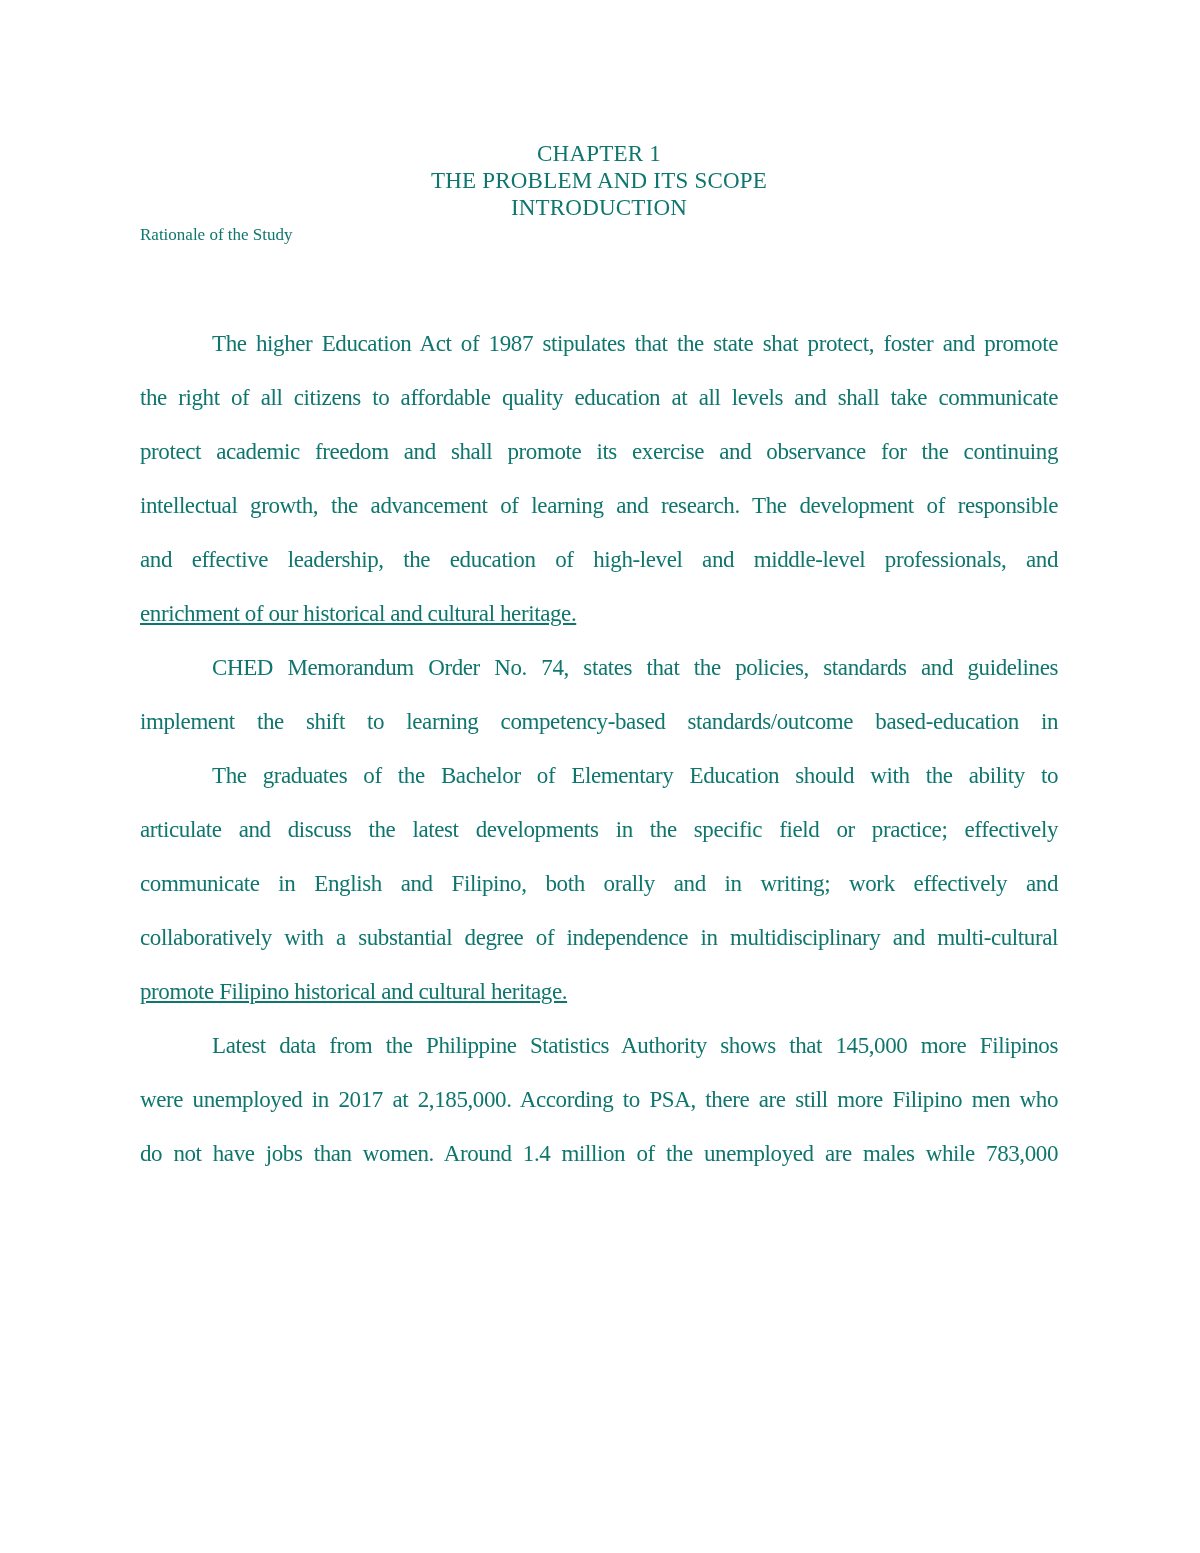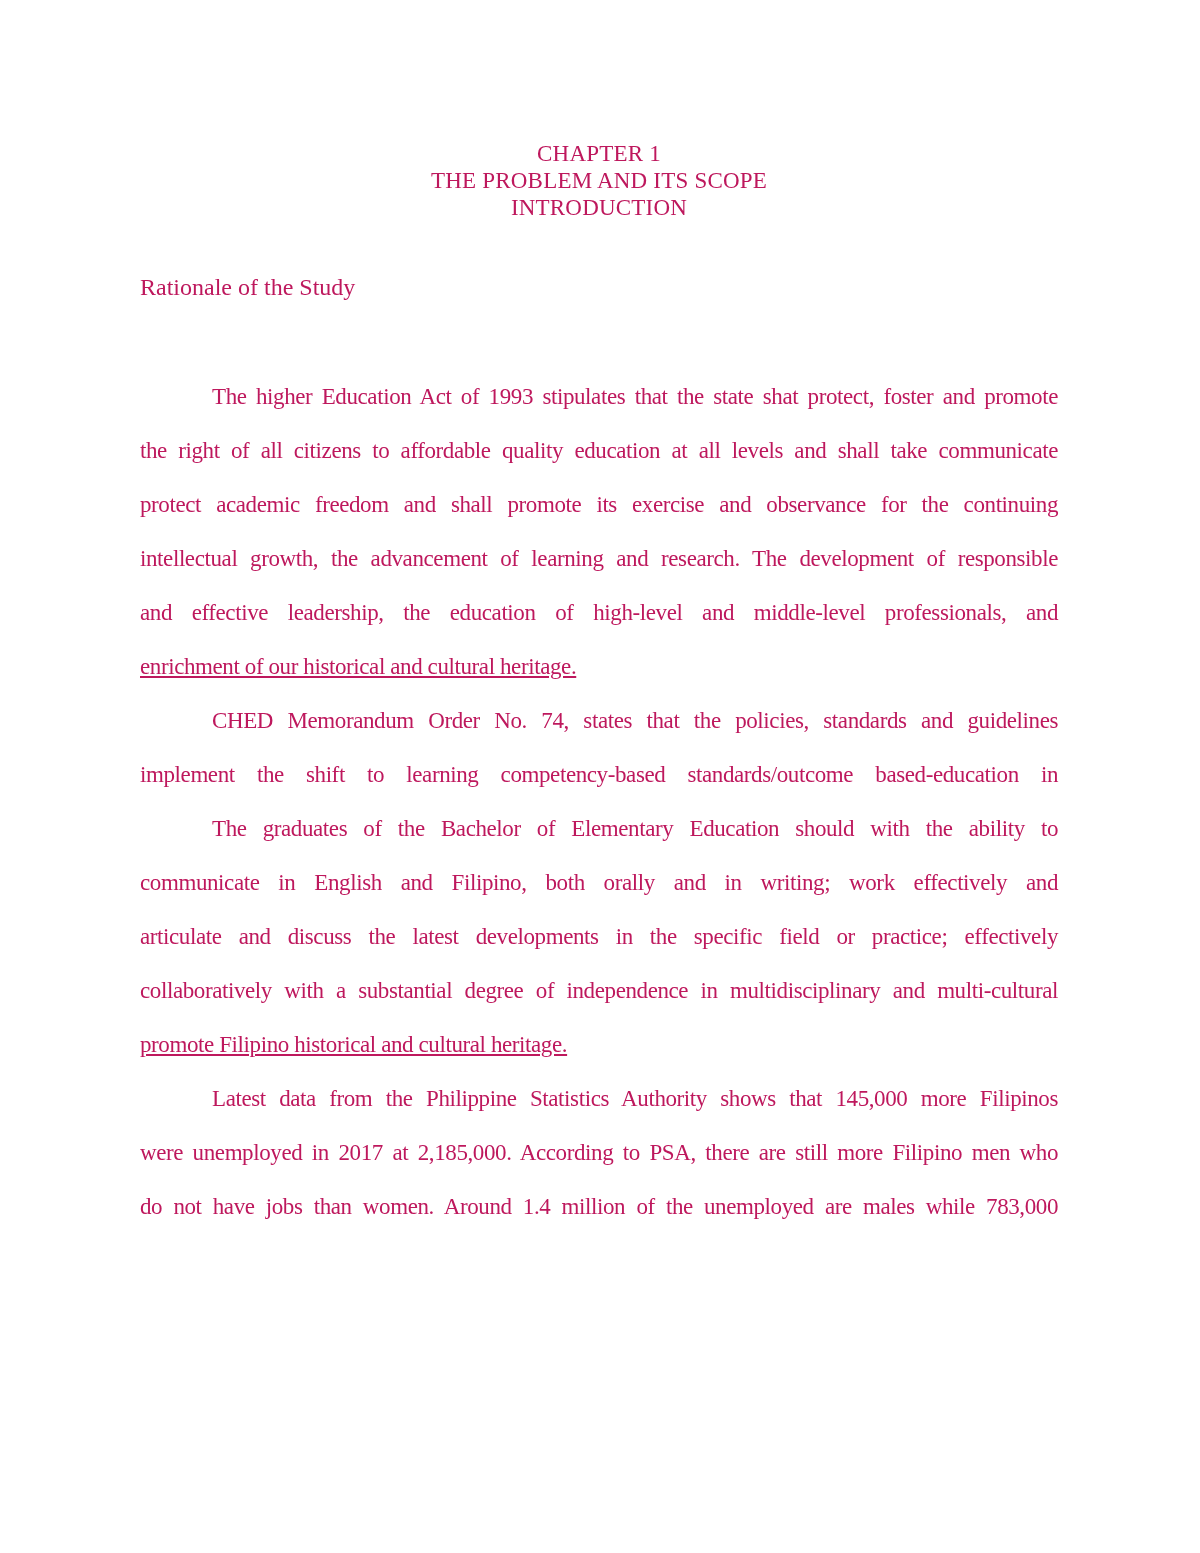--- a/index.html
+++ b/index.html
@@ -8,35 +8,34 @@
     background: #ffffff;
   }
   .page {
     position: relative;
     width: 1200px;
     height: 1553px;
     background: #ffffff;
     box-sizing: border-box;
     padding: 140px 142px 0 140px;
     font-family: "Liberation Serif", "DejaVu Serif", serif;
-    color: #be185d;
+    color: #0f766e;
     overflow: hidden;
   }
   .title-block {
     text-align: center;
     font-size: 23px;
     line-height: 27px;
     letter-spacing: 0.2px;
   }
   .title-line {
     white-space: nowrap;
   }
   .section-heading {
-    margin-top: 53px;
-    font-size: 24px;
+    font-size: 17px;
     line-height: 27px;
     text-align: left;
   }
   .content {
     margin-top: 69px;
     font-size: 23px;
     line-height: 54px;
     letter-spacing: -0.4px;
   }
   .paragraph {
@@ -61,35 +60,35 @@
   <div class="title-block">
     <div class="title-line">CHAPTER 1</div>
     <div class="title-line">THE PROBLEM AND ITS SCOPE</div>
     <div class="title-line">INTRODUCTION</div>
   </div>
 
   <div class="section-heading">Rationale of the Study</div>
 
   <div class="content">
       <div class="paragraph">
-        <div class="line para-first">The higher Education Act of 1993 stipulates that the state shat protect, foster and promote</div>
+        <div class="line para-first">The higher Education Act of 1987 stipulates that the state shat protect, foster and promote</div>
         <div class="line">the right of all citizens to affordable quality education at all levels and shall take communicate</div>
         <div class="line">protect academic freedom and shall promote its exercise and observance for the continuing</div>
         <div class="line">intellectual growth, the advancement of learning and research. The development of responsible</div>
         <div class="line">and effective leadership, the education of high-level and middle-level professionals, and</div>
         <div class="line para-last">enrichment of our historical and cultural heritage.</div>
       </div>
       <div class="paragraph">
         <div class="line para-first">CHED Memorandum Order No. 74, states that the policies, standards and guidelines</div>
         <div class="line">implement the shift to learning competency-based standards/outcome based-education in</div>
       </div>
       <div class="paragraph">
         <div class="line para-first">The graduates of the Bachelor of Elementary Education should with the ability to</div>
+        <div class="line">articulate and discuss the latest developments in the specific field or practice; effectively</div>
         <div class="line">communicate in English and Filipino, both orally and in writing; work effectively and</div>
-        <div class="line">articulate and discuss the latest developments in the specific field or practice; effectively</div>
         <div class="line">collaboratively with a substantial degree of independence in multidisciplinary and multi-cultural</div>
         <div class="line para-last">promote Filipino historical and cultural heritage.</div>
       </div>
       <div class="paragraph">
         <div class="line para-first">Latest data from the Philippine Statistics Authority shows that 145,000 more Filipinos</div>
         <div class="line">were unemployed in 2017 at 2,185,000. According to PSA, there are still more Filipino men who</div>
         <div class="line">do not have jobs than women. Around 1.4 million of the unemployed are males while 783,000</div>
       </div>
     </div>
 </div>

